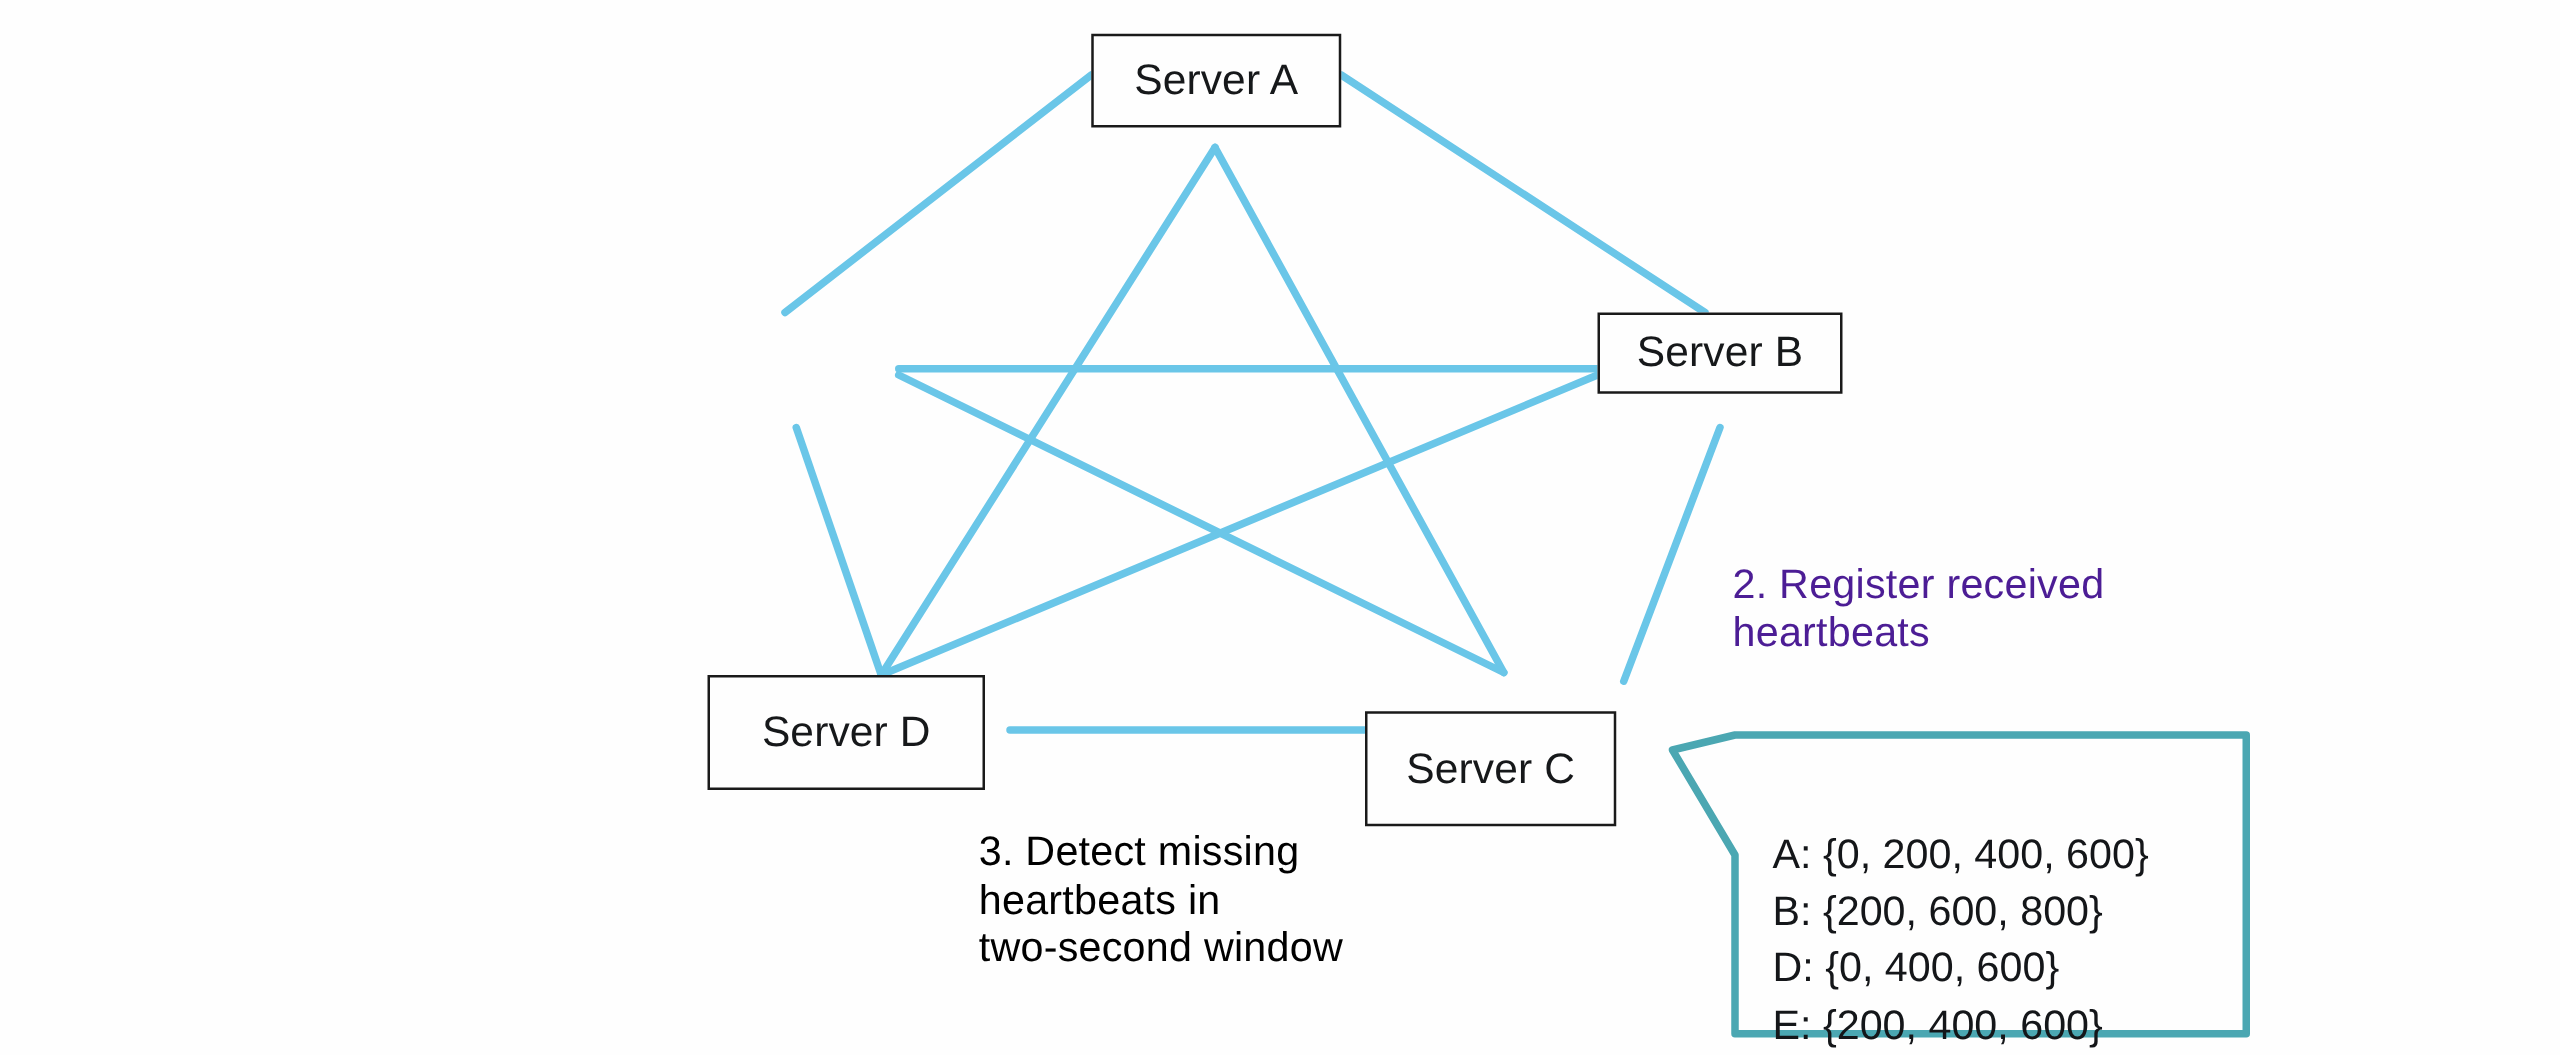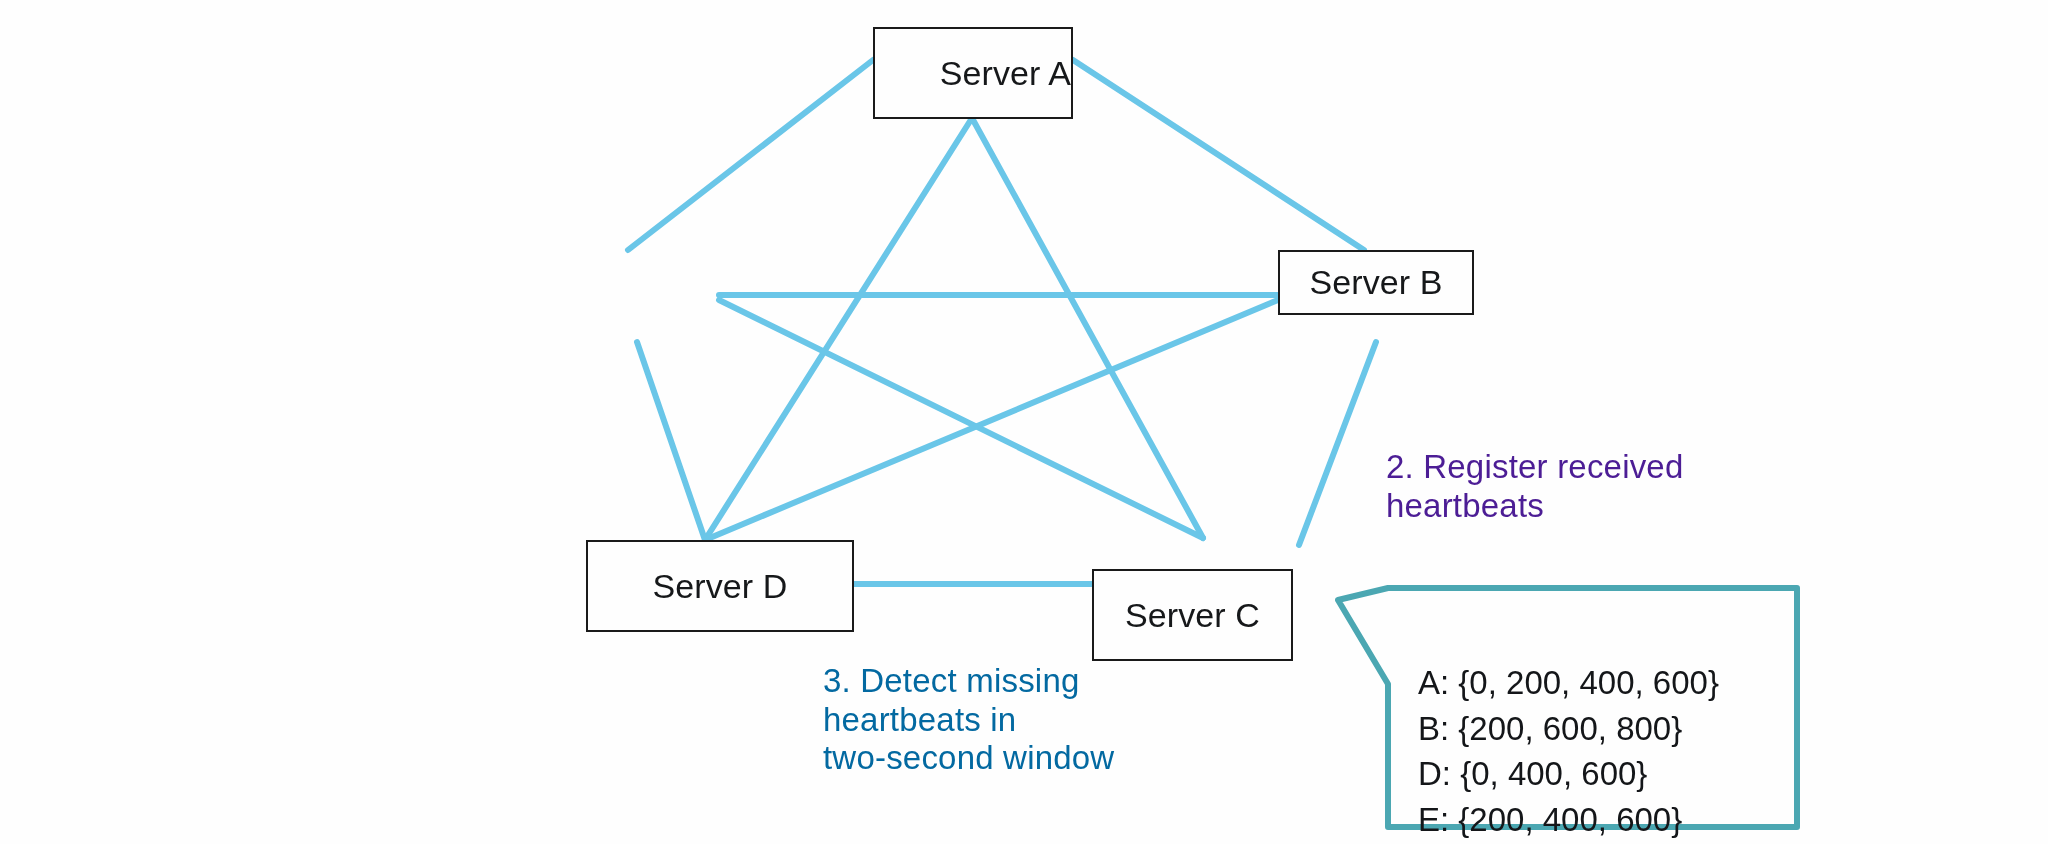--- a/index.html
+++ b/index.html
@@ -85,42 +85,42 @@
       <line x1="1278" y1="300" x2="705" y2="540"></line>
 
       <line x1="1376" y1="342" x2="1299" y2="545"></line>
 
       <line x1="808" y1="584" x2="1092" y2="584"></line>
     </g>
 
     <path d="M 1797 588 L 1388 588 L 1338 600 L 1388 684 L 1388 827 L 1797 827 Z" fill="none" stroke="#4ba7b2" stroke-width="6" stroke-linejoin="round" stroke-linecap="round"></path>
   </svg>
 
-  <div class="node" style="left:873px; top:27px; width:200px; height:92px;justify-content:flex-end;">
+  <div class="node" style="left:873px; top:27px; width:200px; height:75px;">
     <span>Server A</span>
   </div>
 
   <div class="node" style="left:1278px; top:250px; width:196px; height:65px;">
     <span>Server B</span>
   </div>
 
   <div class="node" style="left:1092px; top:538px; width:201px; height:92px;margin-top:31px;">
     <span>Server C</span>
   </div>
 
-  <div class="node" style="left:586px; top:540px; width:268px; height:92px;">
+  <div class="node" style="left:566px; top:540px; width:222px; height:92px;">
     <span>Server D</span>
   </div>
 
 
 
   <div class="step-label" style="left:1386px; top:448px; width:440px; color:#4c1d95;">2. Register received
 heartbeats</div>
 
-  <div class="step-label" style="left:823px; top:662px; width:440px; color:#0369a1;">3. Detect missing
+  <div class="step-label" style="left:783px; top:662px; width:440px; color:#000000;">3. Detect missing
 heartbeats in
 two-second window</div>
 
 
   <div id="callout-text" style="left:1418px; top:612px; width:370px;">A: {0, 200, 400, 600}
 B: {200, 600, 800}
 D: {0, 400, 600}
 E: {200, 400, 600}</div>
 
 </div>

